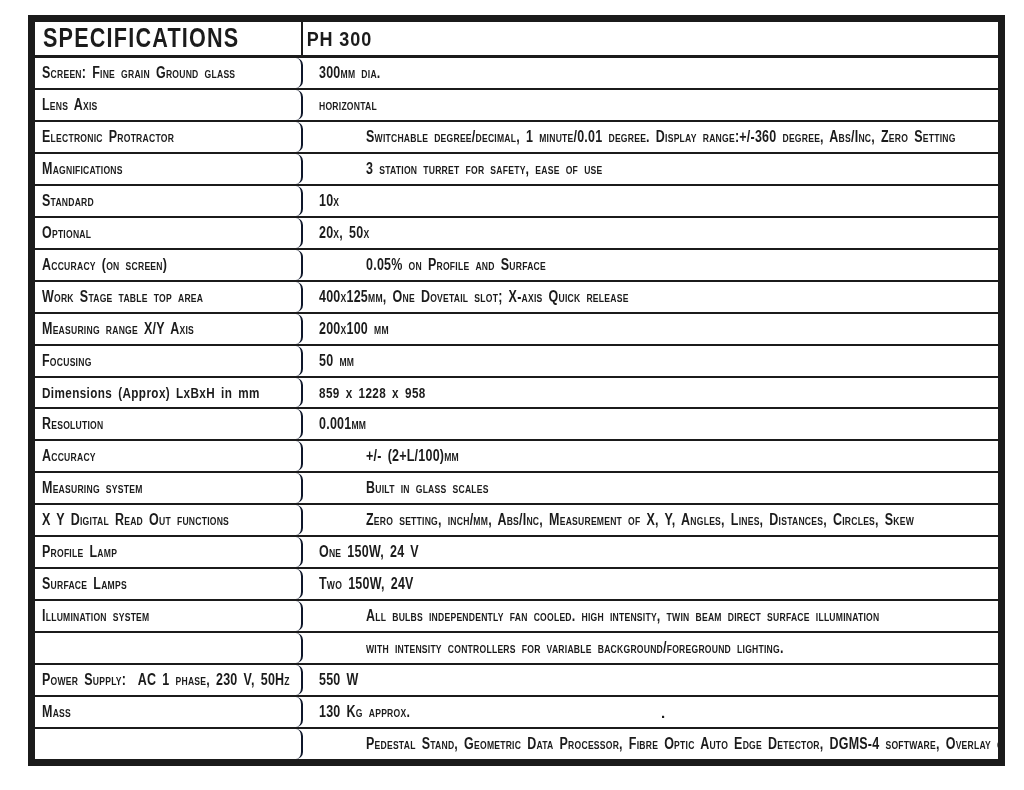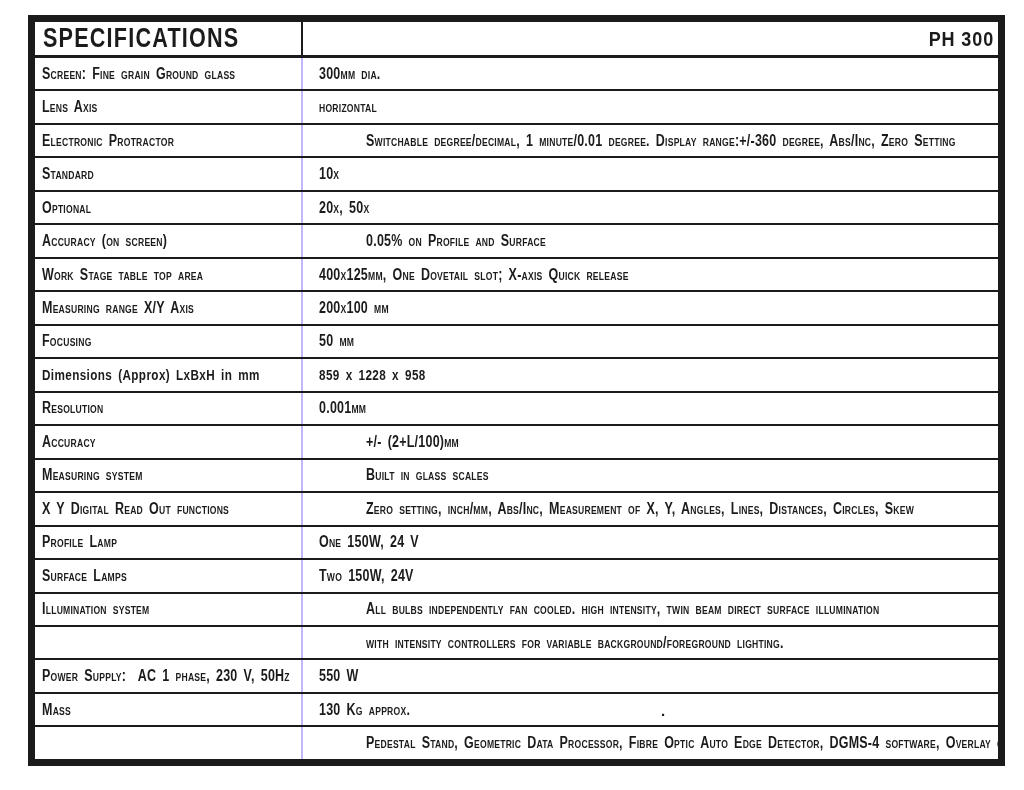--- a/index.html
+++ b/index.html
@@ -3,28 +3,28 @@
 <meta charset="utf-8">
 <style>
   html,body{margin:0;padding:0;}
   body{width:1024px;height:790px;background:#ffffff;font-family:"Liberation Sans",sans-serif;position:relative;}
   .spec-table{position:absolute;left:28px;top:15px;width:977px;height:751px;box-sizing:border-box;
     border:7px solid #1b1b1b;display:flex;flex-direction:column;background:#fff;}
   .hrow{flex:0 0 33px;display:flex;border-bottom:3px solid #1b1b1b;}
   .row{flex:1 1 0;display:flex;border-bottom:2px solid #1b1b1b;min-height:0;}
   .row:last-child{border-bottom:none;}
   .cell{display:flex;align-items:center;overflow:hidden;color:#1b1b1b;box-sizing:border-box;}
-  .lbl{flex:0 0 268px;border-right:2px solid #c4b5fd;padding-left:7px;}
+  .lbl{flex:0 0 268px;border-right:2px solid #0f172a;padding-left:7px;border-radius:7px;}
   .val{flex:1 1 auto;padding-left:16px;position:relative;}
   .val.ind{padding-left:63px;}
   .sc{font-weight:bold;font-size:16px;font-variant:small-caps;letter-spacing:.3px;word-spacing:3px;
     transform:scaleX(.78);transform-origin:0 50%;white-space:pre;display:inline-block;line-height:1;}
   .alt .sc{font-variant:normal;font-size:15px;letter-spacing:.5px;}
   .hlbl{flex:0 0 268px;border-right:2px solid #1b1b1b;padding-left:8px;}
-  .hval{flex:1 1 auto;justify-content:flex-end;}
+  .hval{flex:1 1 auto;justify-content:flex-start;}
   .spec-title{font-size:27px;font-weight:bold;letter-spacing:1.5px;transform:scaleX(.8);
     transform-origin:0 50%;display:inline-block;white-space:pre;color:#1b1b1b;line-height:1;}
   .model-title{font-size:20px;font-weight:bold;letter-spacing:1px;transform:scaleX(.9);
     display:inline-block;white-space:pre;color:#1b1b1b;line-height:1;}
   .stray-dot{position:absolute;left:358px;top:50%;transform:translateY(-50%);
     font-weight:bold;font-size:15px;color:#1b1b1b;line-height:1;}
 </style>
 </head>
 <body>
 
@@ -59,20 +59,28 @@
 
   <div class="row">
     <div class="cell lbl">
         <span class="sc">Electronic Protractor</span>
       </div>
     <div class="cell val ind">
         <span class="sc">Switchable degree/decimal, 1 minute/0.01 degree. Display range:+/-360 degree, Abs/Inc, Zero Setting</span>
       </div>
   </div>
 
+  <div class="row">
+    <div class="cell lbl">
+        <span class="sc">Magnifications</span>
+      </div>
+    <div class="cell val ind">
+        <span class="sc">3 station turret for safety, ease of use</span>
+      </div>
+  </div>
 
   <div class="row">
     <div class="cell lbl">
         <span class="sc">Standard</span>
       </div>
     <div class="cell val">
         <span class="sc">10x</span>
       </div>
   </div>
 

